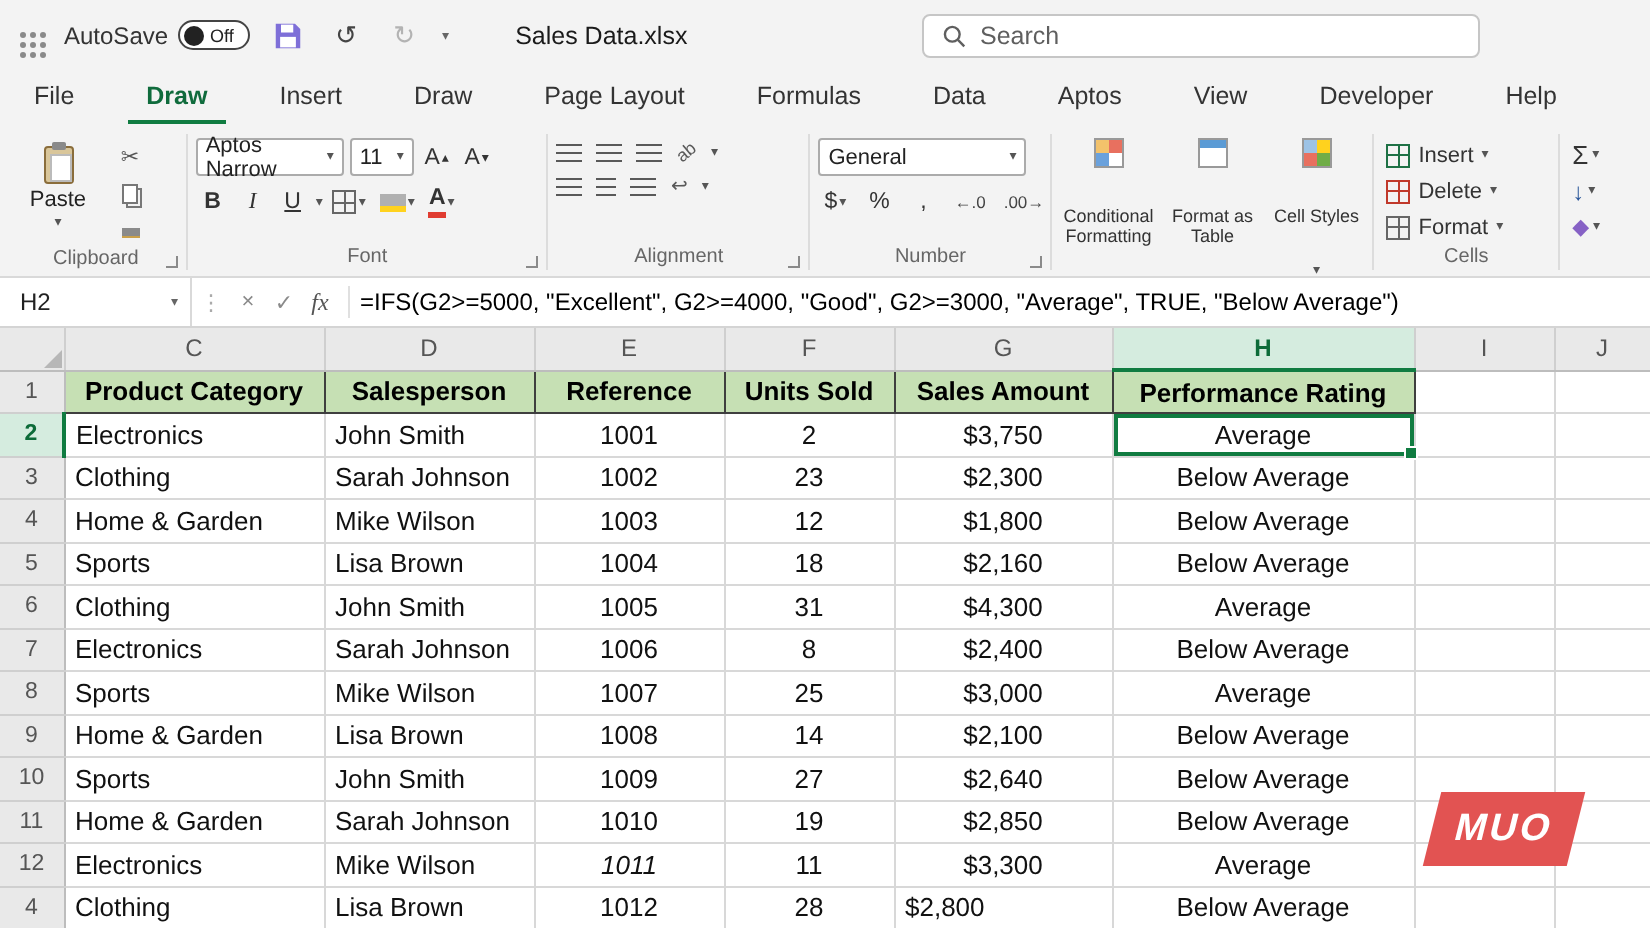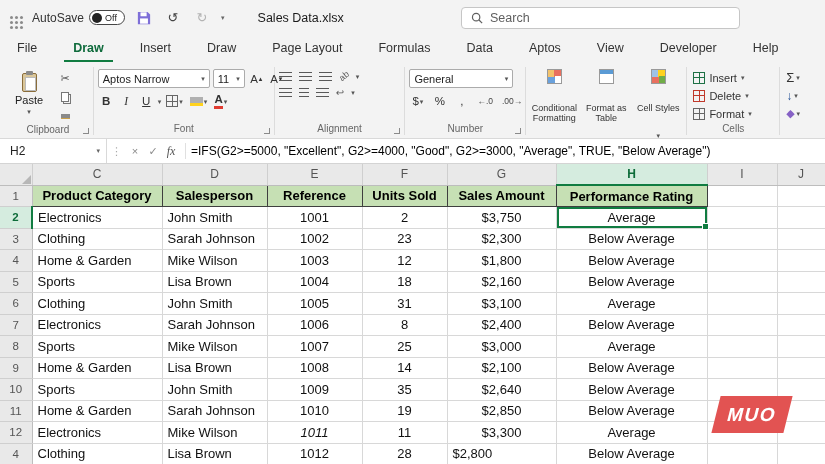--- a/index.html
+++ b/index.html
@@ -67,21 +67,21 @@
   .cs-icon { background:conic-gradient(#ffd21e 0 25%, #70ad47 25% 50%, #e8705f 50% 75%, #9dc3e6 75%); }
 
   .cell-row { display:flex; align-items:center; gap:4px; font-size:11px; color:#333; height:17px; padding:0 2px; }
   .edit-row { display:flex; align-items:center; gap:2px; font-size:12px; color:#444; height:17px; padding:0 2px; }
   .sigma { font-size:13px; color:#333; }
   .fill-down { color:#2b579a; font-size:12px; }
   .sens { color:#8661c5; font-size:11px; }
 
   
   .fbar { height:25px; background:#fff; border-bottom:1px solid #d4d4d4; display:flex; align-items:center; flex:0 0 auto; font-size:12px; }
-  .namebox { width:107px; height:100%; border-right:1px solid #d9d9d9; display:flex; align-items:center; justify-content:space-between; padding:0 6px 0 10px; color:#222; }
+  .namebox { width:96px; height:100%; border-right:1px solid #d9d9d9; display:flex; align-items:center; justify-content:space-between; padding:0 6px 0 10px; color:#222; }
   .nb-caret { font-size:7px; color:#666; }
   .fb-dots { color:#aaa; padding:0 4px; font-size:11px; }
   .fb-ic { width:18px; text-align:center; color:#8a8a8a; font-size:11px; }
   .fb-ic.fx { font-style:italic; font-family:"Liberation Serif", serif; color:#555; font-size:12px; }
   .fb-sep { width:1px; height:70%; background:#e0e0e0; margin:0 5px; }
   .formula-text { flex:1; white-space:nowrap; overflow:hidden; color:#000; font-size:12px; }
 
   
   .sheet { flex:1; overflow:hidden; background:#fff; }
   .grid { border-collapse:collapse; table-layout:fixed; width:825px; background:#fff; }
@@ -169,21 +169,21 @@
         </div>
       </div>
       <div class="rg-label"><span>Clipboard</span><span class="launcher"></span></div>
     </div>
 
     <div class="gsep"></div>
 
     <div class="rgroup" style="width:178px">
       <div class="rg-content" style="flex-direction:column; gap:4px; padding-top:3px">
         <div class="hrow">
-          <div class="selbox" style="width:112px">
+          <div class="selbox" style="width:74px">
             <span>Aptos Narrow</span>
               <span class="caret">▾</span>
           </div>
           <div class="selbox" style="width:32px">
             <span>11</span>
               <span class="caret">▾</span>
           </div>
           <span class="abtn">A<span class="tiny">▴</span></span>
           <span class="abtn">A<span class="tiny">▾</span></span>
         </div>
@@ -415,21 +415,21 @@
             <td style="text-align: center;">Below Average</td>
             <td style="text-align: left;"></td>
             <td style="text-align: left;"></td>
           </tr>
           <tr>
             <td class="rownum">6</td>
             <td style="text-align: left;">Clothing</td>
             <td style="text-align: left;">John Smith</td>
             <td style="text-align: center;">1005</td>
             <td style="text-align: center;">31</td>
-            <td style="text-align: center;">$3,100</td>
+            <td style="text-align: center;">$4,300</td>
             <td style="text-align: center;">Average</td>
             <td style="text-align: left;"></td>
             <td style="text-align: left;"></td>
           </tr>
           <tr>
             <td class="rownum">7</td>
             <td style="text-align: left;">Electronics</td>
             <td style="text-align: left;">Sarah Johnson</td>
             <td style="text-align: center;">1006</td>
             <td style="text-align: center;">8</td>
@@ -458,21 +458,21 @@
             <td style="text-align: center;">$2,100</td>
             <td style="text-align: center;">Below Average</td>
             <td style="text-align: left;"></td>
             <td style="text-align: left;"></td>
           </tr>
           <tr>
             <td class="rownum">10</td>
             <td style="text-align: left;">Sports</td>
             <td style="text-align: left;">John Smith</td>
             <td style="text-align: center;">1009</td>
-            <td style="text-align: center;">35</td>
+            <td style="text-align: center;">27</td>
             <td style="text-align: center;">$2,640</td>
             <td style="text-align: center;">Below Average</td>
             <td style="text-align: left;"></td>
             <td style="text-align: left;"></td>
           </tr>
           <tr>
             <td class="rownum">11</td>
             <td style="text-align: left;">Home &amp; Garden</td>
             <td style="text-align: left;">Sarah Johnson</td>
             <td style="text-align: center;">1010</td>

